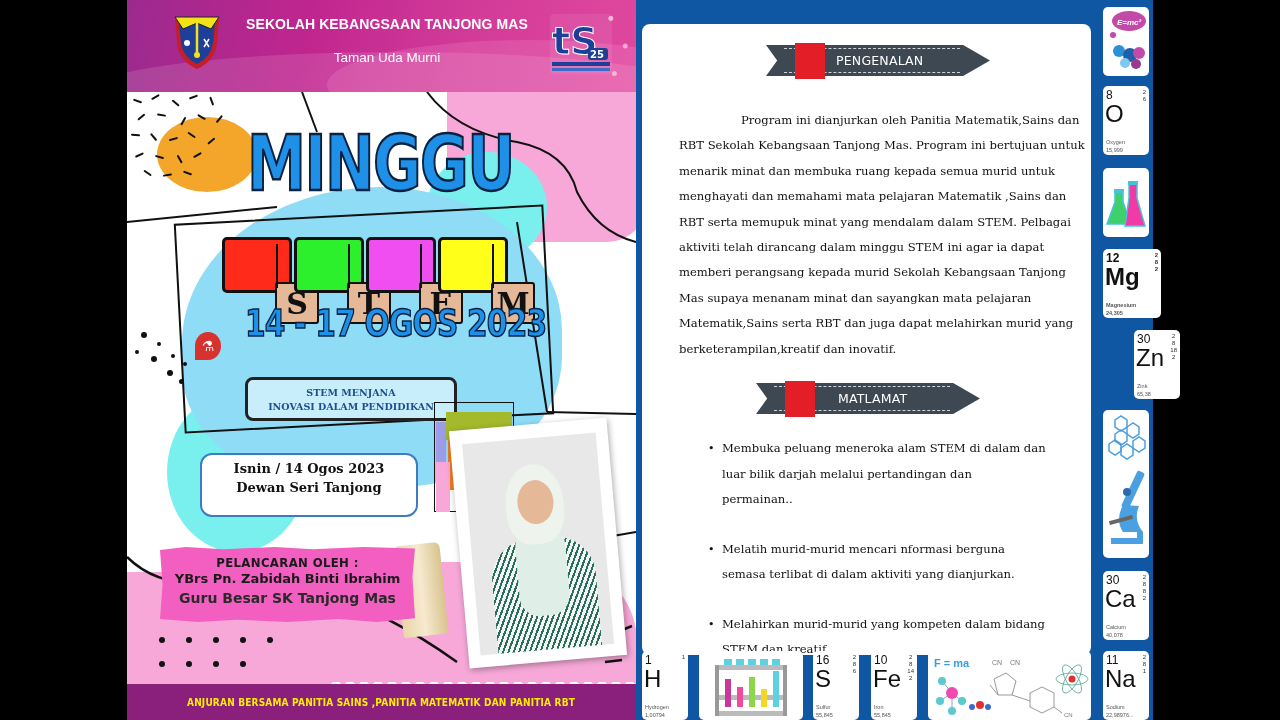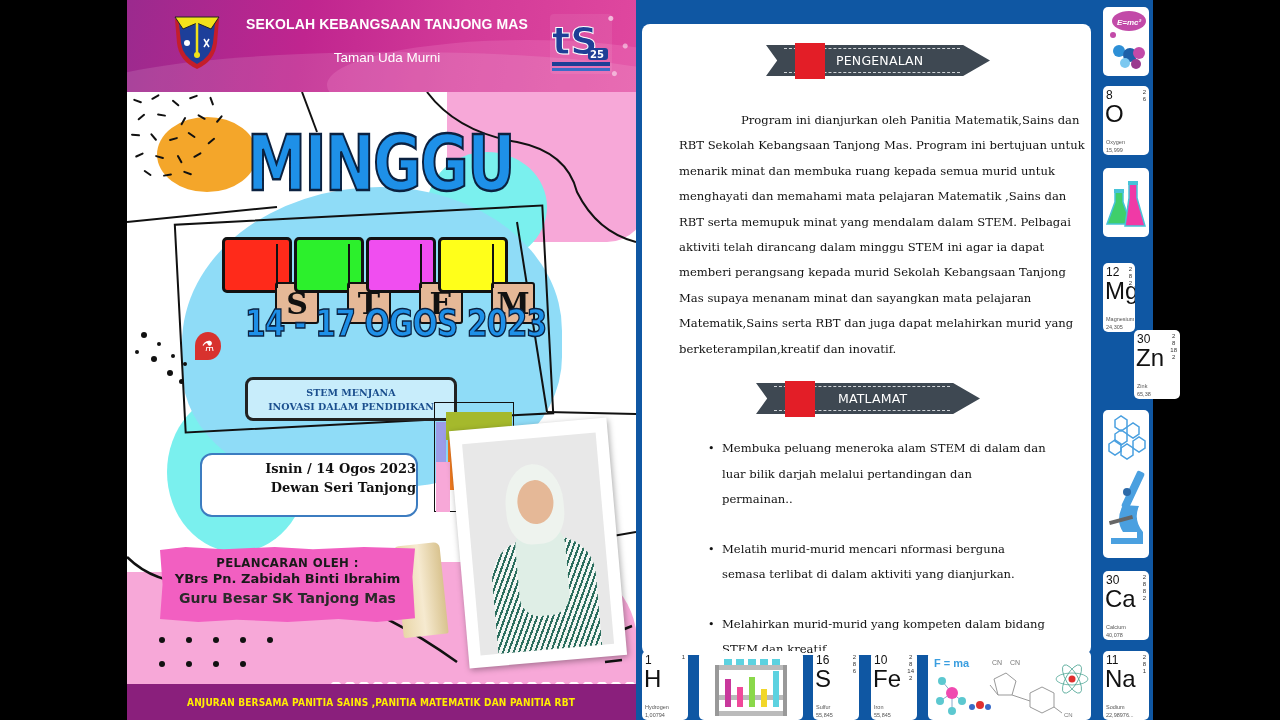--- a/index.html
+++ b/index.html
@@ -57,21 +57,21 @@
     color: #1e90e8; -webkit-text-stroke: 1.6px #0b2140; transform: scaleX(0.78); transform-origin: left top; letter-spacing: -1px; line-height: 1; }
 
   .science-badge { position: absolute; left: 68px; top: 240px; width: 26px; height: 28px; background: #d8322e; border-radius: 50% 50% 50% 0; transform: rotate(0deg);
     display: flex; align-items: center; justify-content: center; color: #fff; font-size: 14px; }
 
   .tagline-box { position: absolute; left: 118px; top: 285px; width: 212px; height: 44px; border: 3px solid #222; border-radius: 8px;
     background: rgba(210,240,252,0.85); text-align: center; font-family: "DejaVu Serif", serif; font-weight: bold; font-size: 9.5px; color: #1b4f8e; padding-top: 6px; line-height: 1.45; }
 
   .color-bars { position: absolute; left: 307px; top: 310px; width: 80px; height: 110px; }
   .info-box { position: absolute; left: 73px; top: 361px; width: 218px; height: 64px; border: 2px solid #3c7cc0; border-radius: 12px; background: #fff;
-    text-align: right; font-family: "DejaVu Serif", serif; font-weight: bold; font-size: 13px; color: #111; padding-top: 5px; line-height: 1.45; }
+    text-align: center; font-family: "DejaVu Serif", serif; font-weight: bold; font-size: 13px; color: #111; padding-top: 5px; line-height: 1.45; }
 
   .launch-box { position: absolute; left: 33px; top: 455px; width: 255px; height: 75px; background: #f25fc1; text-align: center;
     clip-path: polygon(0 4%, 10% 0, 25% 3%, 45% 0, 60% 3%, 80% 0, 100% 2%, 99% 40%, 100% 95%, 85% 100%, 70% 96%, 50% 100%, 30% 97%, 15% 100%, 0 96%, 1% 50%); }
   .launch-label { font-family: "DejaVu Sans", sans-serif; font-weight: bold; font-size: 13px; color: #1a1a1a; margin-top: 8px; letter-spacing: 0.4px; transform: scaleX(0.9); }
   .launch-name { font-family: "DejaVu Sans", sans-serif; font-weight: bold; font-size: 13px; color: #1a1a1a; margin-top: 1px; }
   .launch-role { font-family: "DejaVu Sans", sans-serif; font-weight: bold; font-size: 14px; color: #2a2a2a; margin-top: 4px; text-align: center; }
   .paper-roll { position: absolute; left: 272px; top: 452px; width: 45px; height: 92px; background: linear-gradient(90deg,#e9d6a8,#f6ead0 50%,#d9c38f); transform: rotate(-6deg); border-radius: 4px 6px 2px 2px; }
 
   .photo-frame { position: absolute; left: 332px; top: 332px; width: 158px; height: 238px; background: #fff; transform: rotate(-5deg);
     box-shadow: 1px 2px 6px rgba(0,0,0,0.35); }
@@ -345,21 +345,21 @@
 
   <div class="tile" style="left:467px;top:168px;width:46px;height:69px;">
     <svg width="46" height="69" viewBox="0 0 46 69">
       <path d="M12 24 L20 24 L20 34 L28 56 L4 56 L12 34 Z" fill="#3fcf6b" stroke="#46c3d8" stroke-width="1.5"></path>
       <path d="M26 16 L34 16 L34 30 L42 58 L22 58 L26 30 Z" fill="#f03aa6" stroke="#46c3d8" stroke-width="1.5"></path>
       <rect x="11" y="21" width="10" height="4" fill="#46c3d8"></rect>
       <rect x="25" y="13" width="10" height="4" fill="#46c3d8"></rect>
     </svg>
   </div>
 
-  <div class="tile" style="left:467px;top:263px;width:32px;height:69px;">
+  <div class="tile" style="left:467px;top:249px;width:58px;height:69px;font-weight:bold;">
     <span class="el-num">12</span>
     <span class="el-shell">2
 8
 2</span>
     <span class="el-sym">Mg</span>
     <span class="el-name">Magnesium</span>
     <span class="el-mass">24,305</span>
   </div>
 
   <div class="tile" style="left:467px;top:330px;width:46px;height:69px;margin-left:31px;">

